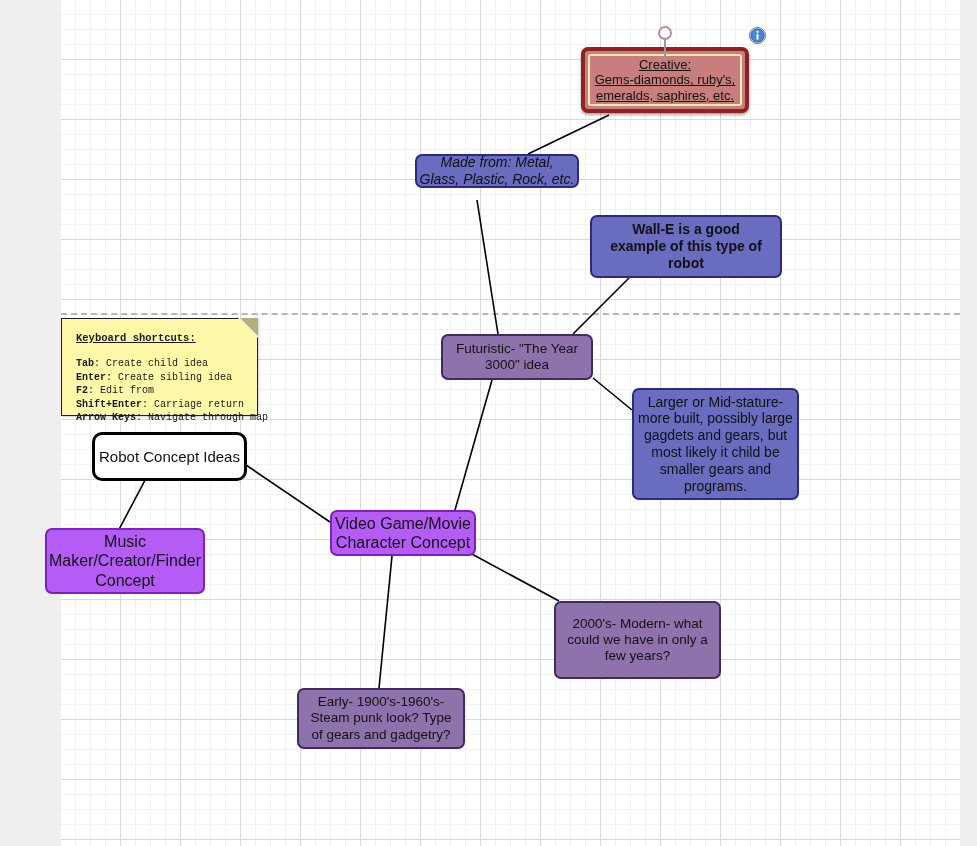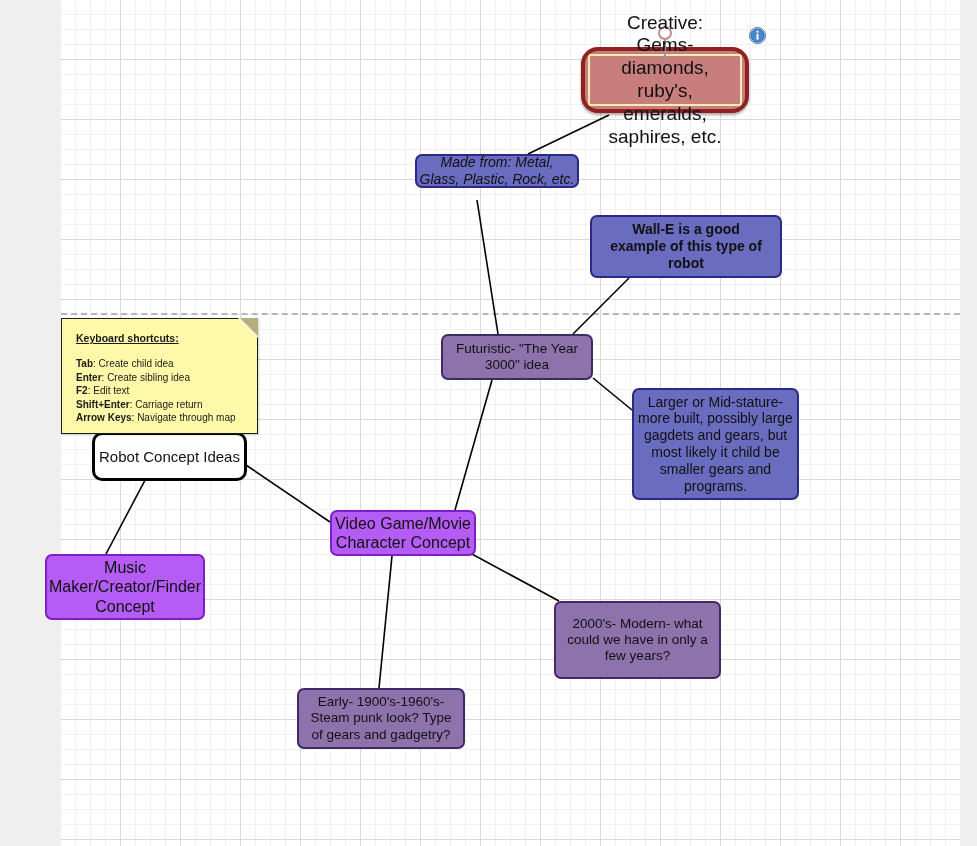--- a/index.html
+++ b/index.html
@@ -99,23 +99,24 @@
     background: #6a6cc0;
     border: 2px solid #2a2a86;
     border-radius: 7px;
     font-size: 14px;
   }
 
   
   .node.selected {
     background: #c97e7e;
     border: 4px solid #8f2121;
-    border-radius: 17px;
-    font-size: 19px;
+    border-radius: 7px;
+    font-size: 13px;
     box-shadow: 0 2px 3px rgba(0,0,0,0.35);
+    text-decoration: underline;
   }
   .node.selected .sel-inner {
     position: absolute;
     left: 3px; top: 3px; right: 3px; bottom: 3px;
     border: 2px solid #f6eeb0;
     border-radius: 3px;
     pointer-events: none;
   }
   .node.selected .node-text {
     position: relative;
@@ -201,21 +202,21 @@
       <line x1="470" y1="553" x2="559" y2="601" stroke="#000000" stroke-width="1.6"></line>
       <line x1="455" y1="510" x2="492" y2="380" stroke="#000000" stroke-width="1.6"></line>
       <line x1="593" y1="378" x2="632" y2="410" stroke="#000000" stroke-width="1.6"></line>
       <line x1="573" y1="334" x2="629" y2="278" stroke="#000000" stroke-width="1.6"></line>
       <line x1="498" y1="334" x2="477" y2="200" stroke="#000000" stroke-width="1.6"></line>
       <line x1="528" y1="154" x2="609" y2="115" stroke="#000000" stroke-width="1.6"></line>
     </svg>
 
   <div id="nodes-layer">
       <div class="node root" style="left: 92px; top: 432px; width: 155px; height: 49px;"><span class="node-text">Robot Concept Ideas</span></div>
-      <div class="node violet" style="left: 45px; top: 554px; width: 160px; height: 66px;"><span class="node-text">Music
+      <div class="node violet" style="left: 45px; top: 528px; width: 160px; height: 66px;"><span class="node-text">Music
 Maker/Creator/Finder
 Concept</span></div>
       <div class="node violet" style="left: 330px; top: 510px; width: 146px; height: 46px;"><span class="node-text">Video Game/Movie
 Character Concept</span></div>
       <div class="node mauve" style="left: 297px; top: 688px; width: 168px; height: 61px;"><span class="node-text">Early- 1900's-1960's-
 Steam punk look? Type
 of gears and gadgetry?</span></div>
       <div class="node mauve" style="left: 554px; top: 601px; width: 167px; height: 78px;"><span class="node-text">2000's- Modern- what
 could we have in only a
 few years?</span></div>
@@ -242,26 +243,26 @@
 
   <div class="info-icon" id="info-icon" style="left: 749px; top: 27px;">
     <svg width="17" height="17" viewBox="0 0 17 17">
       <circle cx="8.5" cy="8.5" r="8" fill="#e8eef7" stroke="#3b78c2" stroke-width="1"></circle>
       <circle cx="8.5" cy="8.5" r="6.6" fill="#4a86cc" stroke="#2e65ab" stroke-width="1"></circle>
       <circle cx="8.5" cy="4.8" r="1.15" fill="#ffffff"></circle>
       <rect x="7.5" y="6.8" width="2" height="6" rx="0.9" fill="#ffffff"></rect>
     </svg>
   </div>
 
-  <div class="sticky" id="sticky-note" style="left: 61px; top: 318px; width: 197px; height: 116px;">
+  <div class="sticky" id="sticky-note" style="left: 61px; top: 318px; width: 197px; height: 98px; font-family: Liberation Mono, monospace;">
     <div class="sticky-title">Keyboard shortcuts:</div>
     <div id="sticky-rows">
         <div class="sticky-row"><span class="sticky-key">Tab</span>: <span>Create child idea</span></div>
         <div class="sticky-row"><span class="sticky-key">Enter</span>: <span>Create sibling idea</span></div>
-        <div class="sticky-row"><span class="sticky-key">F2</span>: <span>Edit text</span></div>
+        <div class="sticky-row"><span class="sticky-key">F2</span>: <span>Edit from</span></div>
         <div class="sticky-row"><span class="sticky-key">Shift+Enter</span>: <span>Carriage return</span></div>
         <div class="sticky-row"><span class="sticky-key">Arrow Keys</span>: <span>Navigate through map</span></div>
       </div>
     <div class="sticky-fold"></div>
     <div class="sticky-fold2" style="border-top-color:#b3ae7a; border-left-width:18px; border-top-width:18px;"></div>
   </div>
 
 </div>
 
 </body></html>

